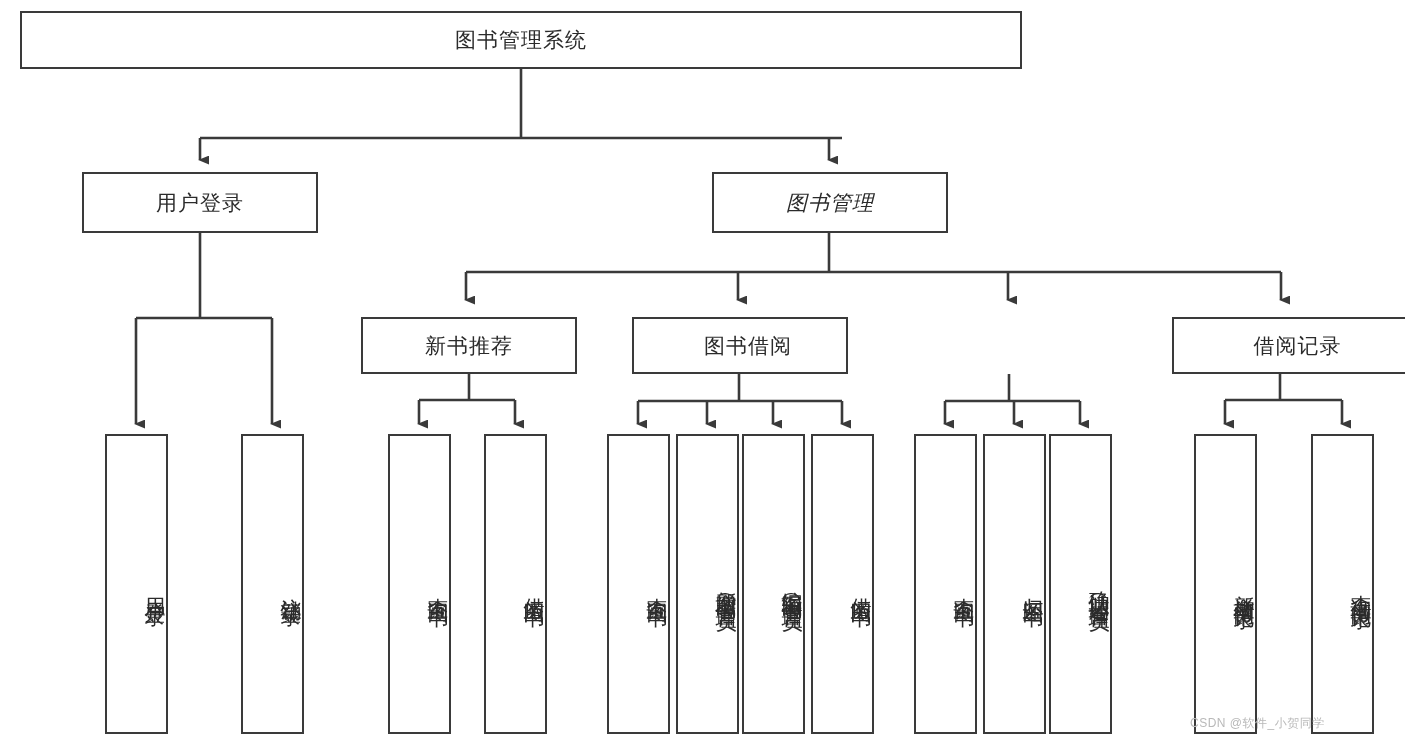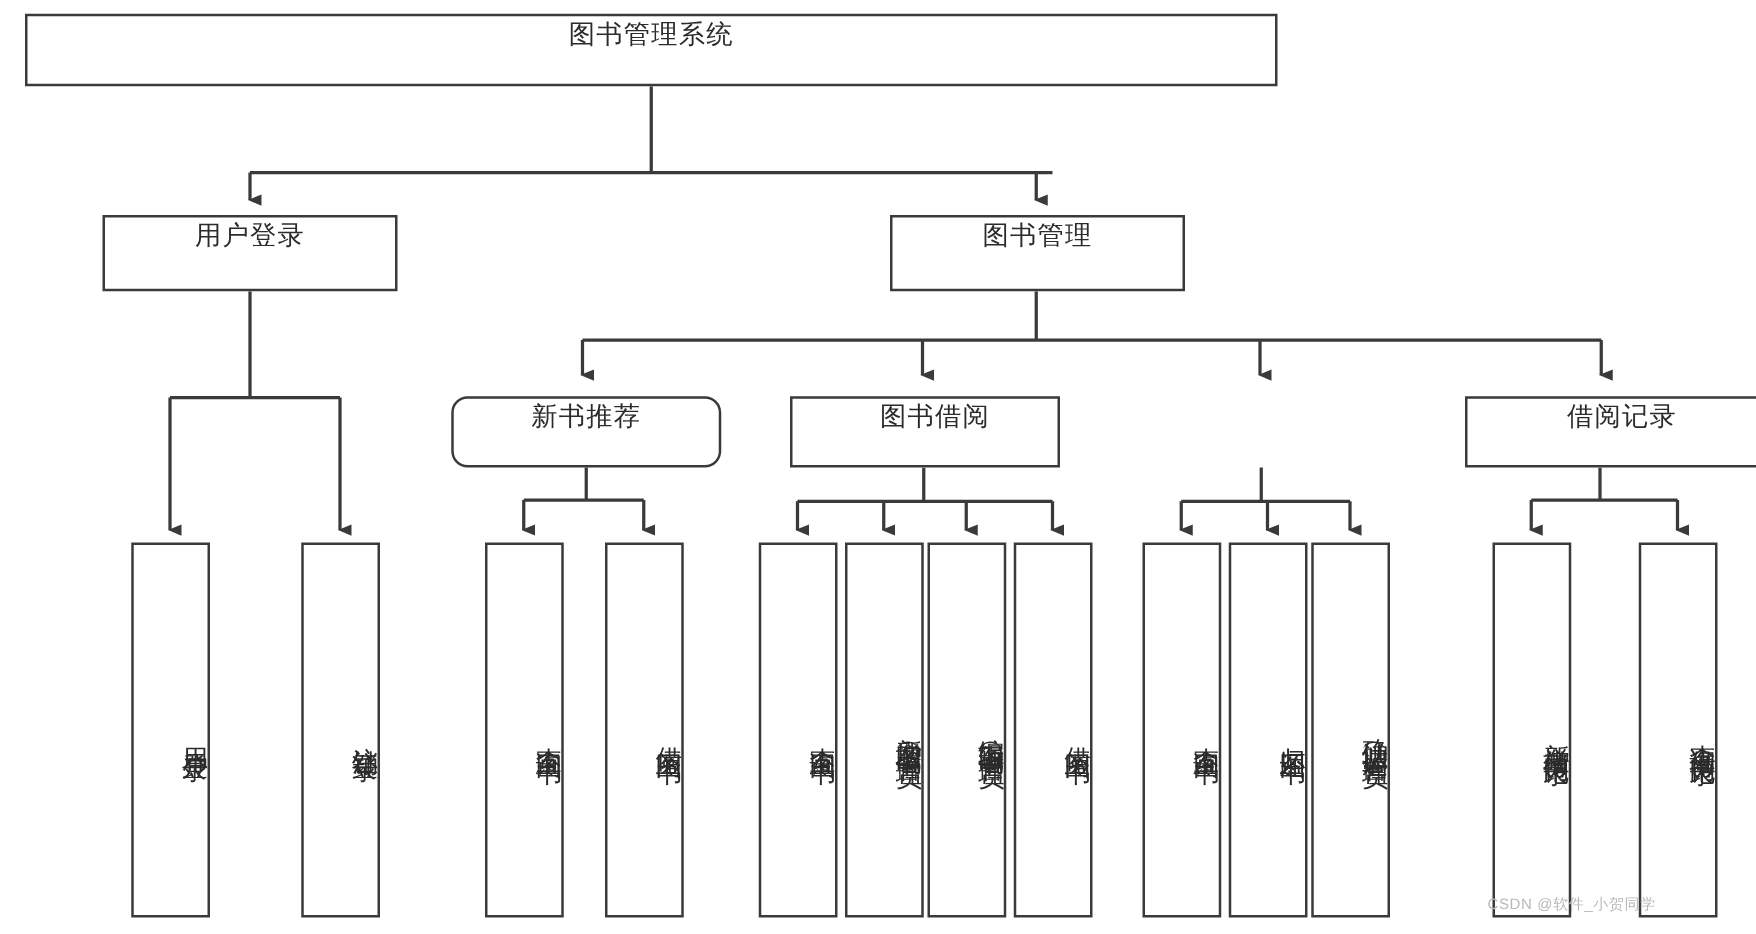--- a/index.html
+++ b/index.html
@@ -24,21 +24,21 @@
     width: 1405px;
     height: 747px;
     pointer-events: none;
   }
   .node {
     position: absolute;
     box-sizing: border-box;
     border: 2.5px solid #3a3a3a;
     background: #ffffff;
     display: flex;
-    align-items: flex-start;
+    align-items: center;
     justify-content: center;
     color: #2b2b2b;
   }
   .node.horiz {
     font-size: 21px;
     letter-spacing: 1px;
   }
   .node.vert {
     writing-mode: vertical-rl;
     text-orientation: upright;
@@ -120,25 +120,25 @@
     </g>
   </svg>
 
   <div class="node horiz root-node" style="left:20px; top:11px; width:1002px; height:58px;">
     <span>图书管理系统</span>
   </div>
 
   <div class="node horiz" style="left:82px; top:172px; width:236px; height:61px;">
     <span>用户登录</span>
   </div>
-  <div class="node horiz" style="left:712px; top:172px; width:236px; height:61px;">
+  <div class="node horiz" style="left:712px; top:172px; width:236px; height:61px;font-style:italic;">
     <span>图书管理</span>
   </div>
 
-  <div class="node horiz" style="left:361px; top:317px; width:216px; height:57px;border-radius:13px;">
+  <div class="node horiz" style="left:361px; top:317px; width:216px; height:57px;">
     <span>新书推荐</span>
   </div>
   <div class="node horiz" style="left:632px; top:317px; width:216px; height:57px;padding-left:16px;">
     <span>图书借阅</span>
   </div>
   <div class="node horiz" style="left:1172px; top:317px; width:251px; height:57px;">
     <span>借阅记录</span>
   </div>
 
   <div class="node vert" style="left:105px; top:434px; width:63px; height:300px;">

